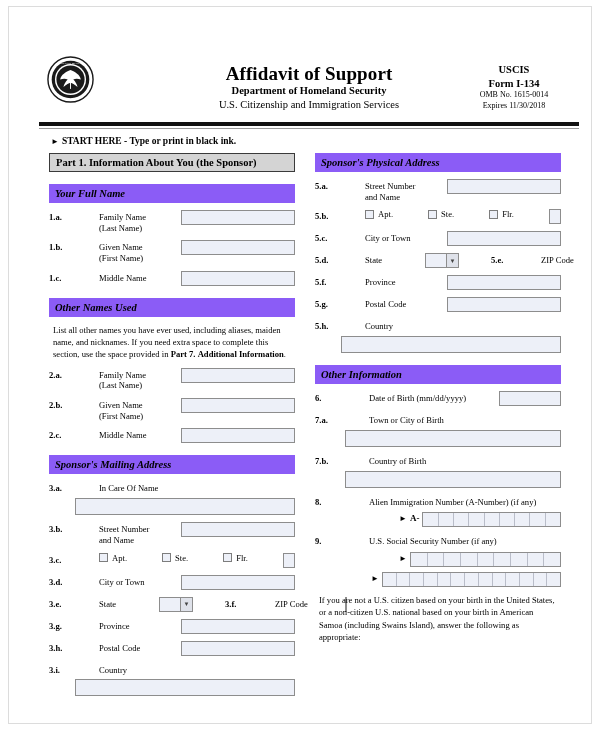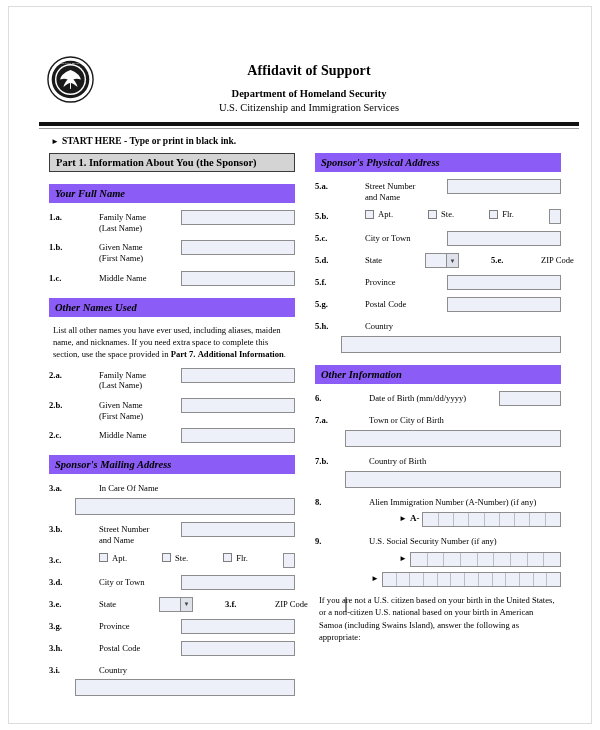--- a/index.html
+++ b/index.html
@@ -45,28 +45,27 @@
   .seal svg { display:block; }
 
   .title-block {
     position: absolute;
     left: 150px;
     top: 56px;
     width: 300px;
     text-align: center;
   }
   .doc-title {
-    font-size: 14px;
+    font-size: 19px;
     font-weight: bold;
     letter-spacing: .1px;
   }
   .doc-sub1 {
     font-size: 10.5px;
     font-weight: bold;
-    margin-top: 9px;
   }
   .doc-sub2 {
     font-size: 10.5px;
     margin-top: 3px;
   }
   .agency-block {
     position: absolute;
     right: 22px;
     top: 56px;
     width: 110px;
@@ -284,20 +283,26 @@
         <text x="50" y="92" font-size="6" fill="#ffffff" text-anchor="middle" font-family="Liberation Serif, serif">HOMELAND</text>
       </svg>
     </div>
 
     <div class="title-block">
       <div class="doc-title">Affidavit of Support</div>
       <div class="doc-sub1">Department of Homeland Security</div>
       <div class="doc-sub2">U.S. Citizenship and Immigration Services</div>
     </div>
 
+    <div class="agency-block">
+      <div class="ag-1">USCIS</div>
+      <div class="ag-2">Form I-134</div>
+      <div class="ag-3">OMB No. 1615-0014</div>
+      <div class="ag-4">Expires 11/30/2018</div>
+    </div>
   </div>
 
   <div class="rule"></div>
   <div class="rule-thin"></div>
 
   <div class="start-here">
     <span class="tri">►</span><span>START HERE - Type or print in black ink.</span>
   </div>
 
   <div class="col col-left">

